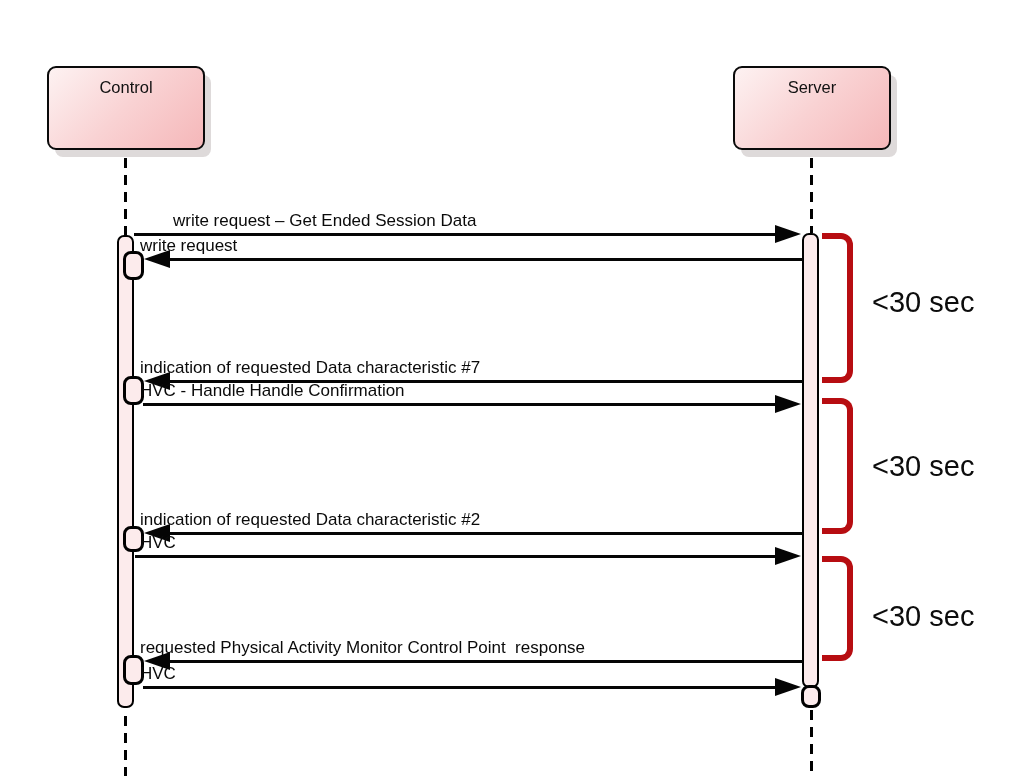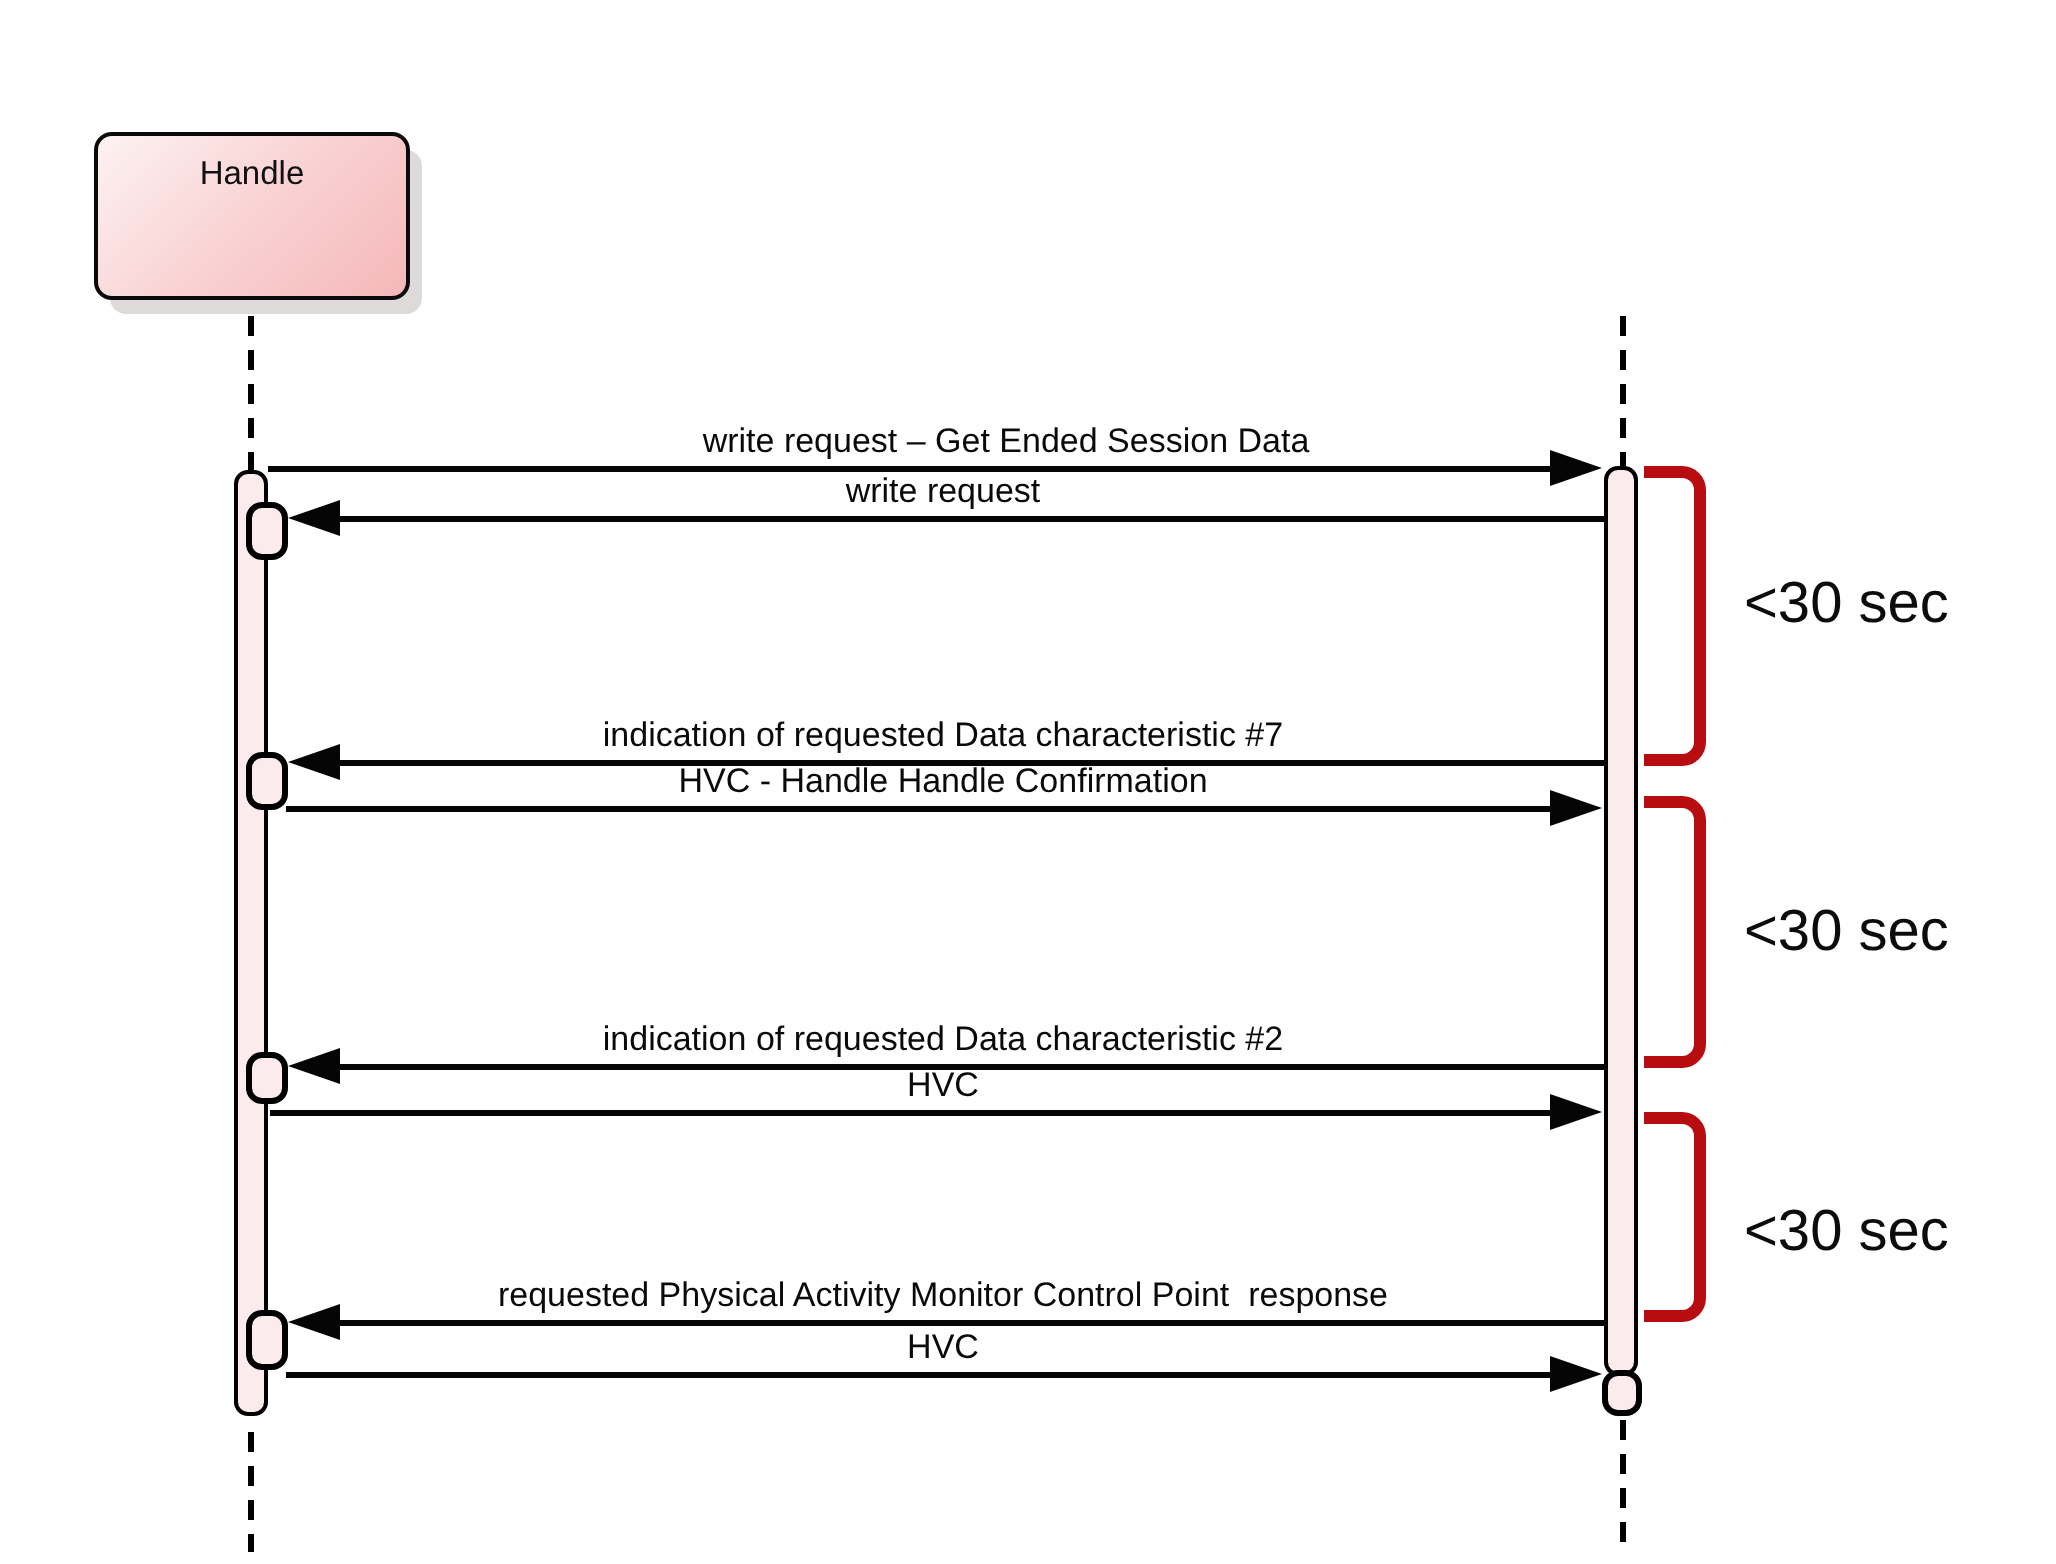--- a/index.html
+++ b/index.html
@@ -42,21 +42,21 @@
   #client-sub-3{left:123px;top:526px;width:21px;height:26px}
   #client-sub-4{left:123px;top:655px;width:21px;height:30px}
   #server-sub-end{left:801px;top:685px;width:20px;height:23px}
   
   .msg-line{position:absolute;height:0;border-top:3px solid #050505;}
   .arrow-head{position:absolute;width:0;height:0;
     border-top:9px solid transparent;border-bottom:9px solid transparent;}
   .arrow-head.right{border-left:26px solid #050505;}
   .arrow-head.left{border-right:26px solid #050505;}
   .msg-label{
-    position:absolute;left:140px;width:663px;text-align:center;
+    position:absolute;left:140px;width:663px;text-align:left;
     font-size:17px;line-height:20px;white-space:pre;color:#0a0a0a;
   }
   .line-m1{left:134px;top:233px;width:642px}  .head-m1{left:775px;top:225px}  .label-m1{top:211px;left:173px;width:660px}
   .line-m2{left:170px;top:258px;width:633px}  .head-m2{left:144px;top:250px}  .label-m2{top:236px}
   .line-m3{left:170px;top:380px;width:633px}  .head-m3{left:144px;top:372px}  .label-m3{top:358px}
   .line-m4{left:143px;top:403px;width:633px}  .head-m4{left:775px;top:395px}  .label-m4{top:381px}
   .line-m5{left:170px;top:532px;width:633px}  .head-m5{left:144px;top:524px}  .label-m5{top:510px}
   .line-m6{left:135px;top:555px;width:641px}  .head-m6{left:775px;top:547px}  .label-m6{top:533px}
   .line-m7{left:170px;top:660px;width:633px}  .head-m7{left:144px;top:652px}  .label-m7{top:638px}
   .line-m8{left:143px;top:686px;width:633px}  .head-m8{left:775px;top:678px}  .label-m8{top:664px}
@@ -73,21 +73,24 @@
   #timer-1{top:286px}
   #timer-2{top:450px}
   #timer-3{top:600px}
 </style>
 </head>
 <body>
 
 <div class="canvas">
 
   <div class="actor-box" id="client-box">
-    <div class="actor-label">Handle</div>
+    <div class="actor-label">Control</div>
+  </div>
+  <div class="actor-box" id="server-box">
+    <div class="actor-label">Server</div>
   </div>
 
   <div class="lifeline" id="client-lifeline-top"></div>
   <div class="lifeline" id="client-lifeline-bottom"></div>
   <div class="lifeline" id="server-lifeline-top"></div>
   <div class="lifeline" id="server-lifeline-bottom"></div>
 
   <div class="activation" id="client-activation"></div>
   <div class="activation" id="server-activation"></div>
   <div class="sub-activation" id="client-sub-1"></div>

